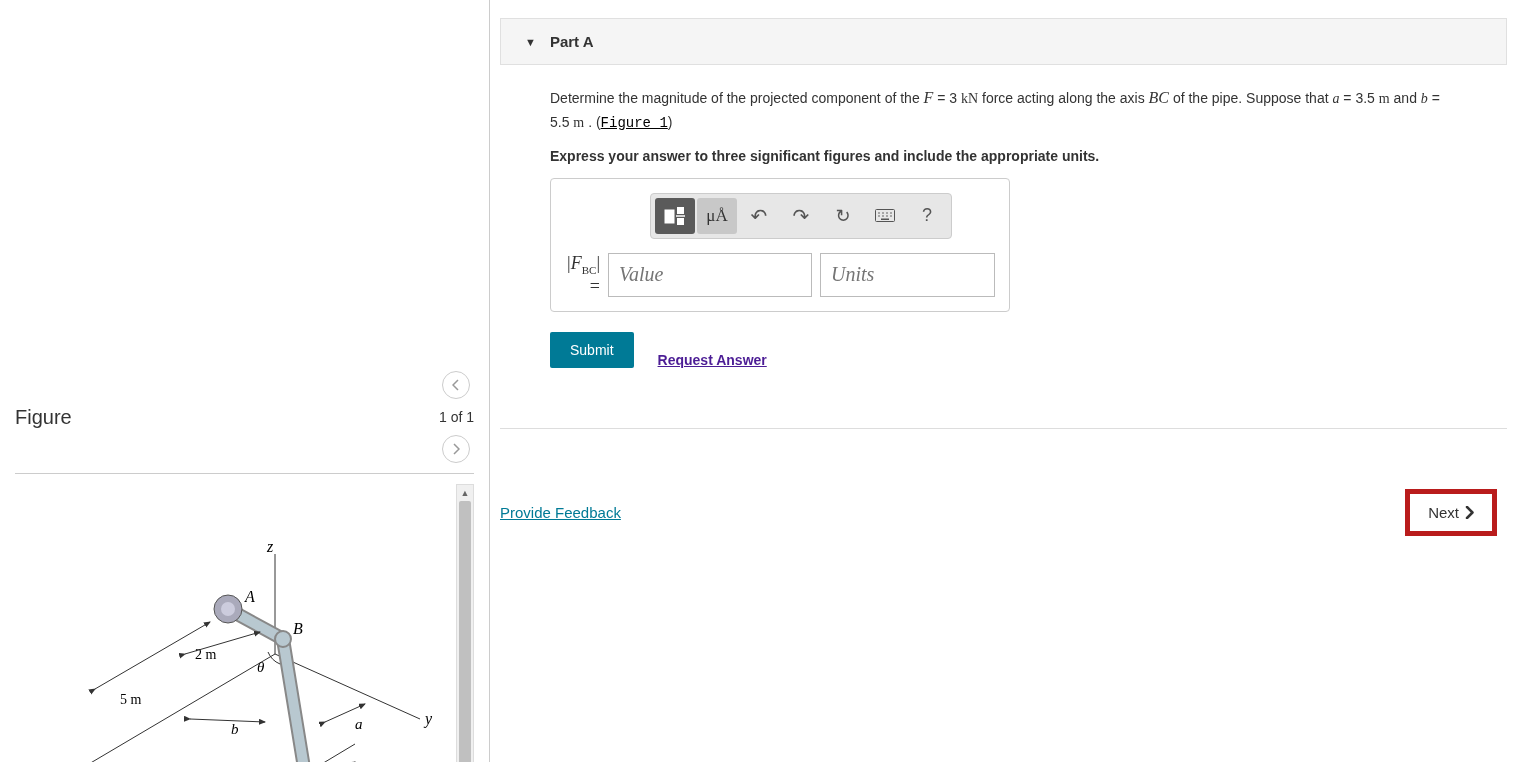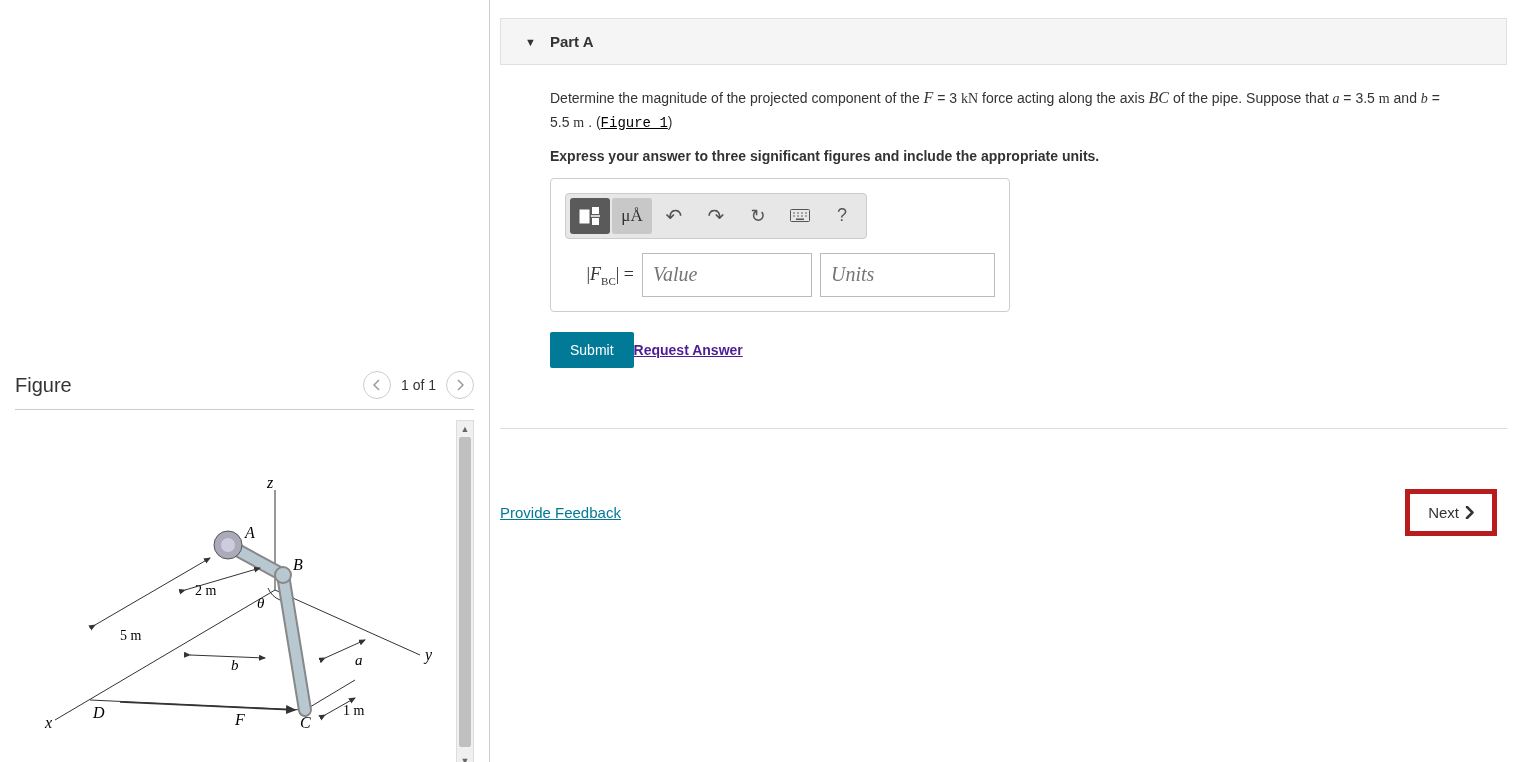--- a/index.html
+++ b/index.html
@@ -1,48 +1,48 @@
 <!DOCTYPE html>
 <html><head>
 <meta charset="utf-8">
 <style>
 * { box-sizing: border-box; margin: 0; padding: 0; }
 body { font-family: Arial, Helvetica, sans-serif; font-size: 14px; color: #333; background: #fff; width: 1517px; height: 762px; overflow: hidden; }
 .container { display: flex; height: 100%; }
 .left-panel { width: 490px; border-right: 1px solid #ccc; padding: 16px 15px; position: relative; }
 .figure-header { display: flex; justify-content: space-between; align-items: center; padding: 10px 0; border-bottom: 1px solid #ccc; margin-top: 345px; }
 .figure-title { font-size: 20px; color: #333; }
-.pager { display: flex; align-items: center; gap: 10px; }
+.pager { display: flex; align-items: center; gap: 10px; flex-direction: column; }
 .pager-btn { width: 28px; height: 28px; border: 1px solid #ccc; border-radius: 50%; background: #fff; display: flex; align-items: center; justify-content: center; cursor: pointer; color: #666; }
 .pager-text { font-size: 14px; color: #333; }
 .figure-body { position: relative; height: 350px; margin-top: 10px; }
 .scroll-track { position: absolute; right: 0; top: 0; bottom: 0; width: 18px; background: #f0f0f0; border: 1px solid #ddd; }
 .scroll-arrow { height: 16px; display: flex; align-items: center; justify-content: center; font-size: 9px; color: #666; background: #f0f0f0; }
 .scroll-thumb { position: absolute; top: 16px; left: 2px; right: 2px; height: 310px; background: #c0c0c0; border-radius: 2px; }
 .diagram { position: absolute; left: 10px; top: 50px; }
 .right-panel { flex: 1; padding: 0 10px; }
 .part-header { background: #f5f5f5; border: 1px solid #e0e0e0; padding: 14px 24px; display: flex; align-items: center; gap: 14px; margin-top: 18px; }
 .part-caret { font-size: 11px; color: #333; }
 .part-title { font-weight: bold; font-size: 15px; }
 .part-body { padding: 20px 50px; }
 .problem-text { font-size: 14px; line-height: 1.6; color: #333; }
 .math-it { font-family: 'Times New Roman', serif; font-style: italic; }
 .figlink { color: #000000; text-decoration: underline; font-family: Liberation Mono, monospace; }
 .instruction { font-weight: bold; margin-top: 14px; font-size: 14px; }
 .answer-box { border: 1px solid #ccc; border-radius: 4px; padding: 14px; margin-top: 14px; width: 460px; }
-.toolbar { display: flex; gap: 2px; background: #e7e7e7; border: 1px solid #ccc; border-radius: 4px; padding: 4px; width: fit-content; }
+.toolbar { display: flex; gap: 2px; background: #e7e7e7; border: 1px solid #ccc; border-radius: 4px; padding: 4px; width: fit-content; margin-left: 85px; }
 .tool-btn { width: 40px; height: 36px; display: flex; align-items: center; justify-content: center; border: none; background: transparent; cursor: pointer; font-size: 16px; color: #555; border-radius: 3px; }
 .tool-btn.active { background: #5a5a5a; color: #fff; }
 .tool-btn.units-btn { background: #c8c8c8; font-family: 'Times New Roman', serif; }
 .input-row { display: flex; align-items: center; gap: 8px; margin-top: 14px; }
 .var-label { font-family: 'Times New Roman', serif; font-size: 18px; width: 75px; text-align: right; }
 .val-input, .unit-input { height: 44px; border: 1px solid #bbb; padding: 0 10px; font-size: 20px; font-family: 'Times New Roman', serif; font-style: italic; color: #999; }
-.val-input { width: 170px; }
+.val-input { width: 204px; }
 .unit-input { width: 175px; }
-.action-row { display: flex; align-items: center; margin-top: 20px; }
+.action-row { display: flex; align-items: flex-end; gap: 24px; margin-top: 20px; }
 .submit-btn { background: #007a96; color: #fff; border: none; padding: 10px 20px; font-size: 14px; border-radius: 2px; cursor: pointer; }
 .req-link { color: #4c1d95; text-decoration: underline; font-weight: bold; font-size: 14px; }
 .footer-row { display: flex; justify-content: space-between; align-items: center; margin-top: 60px; padding-right: 10px; }
 .feedback-link { color: #007a96; text-decoration: underline; font-size: 15px; }
 .next-btn { border: 5px solid #b91c1c; background: #fff; padding: 10px 18px; font-size: 15px; cursor: pointer; display: flex; align-items: center; gap: 6px; color: #333; }
 hr.sep { border: none; border-top: 1px solid #ddd; margin-top: 40px; }
 </style>
 </head>
 <body>
 

